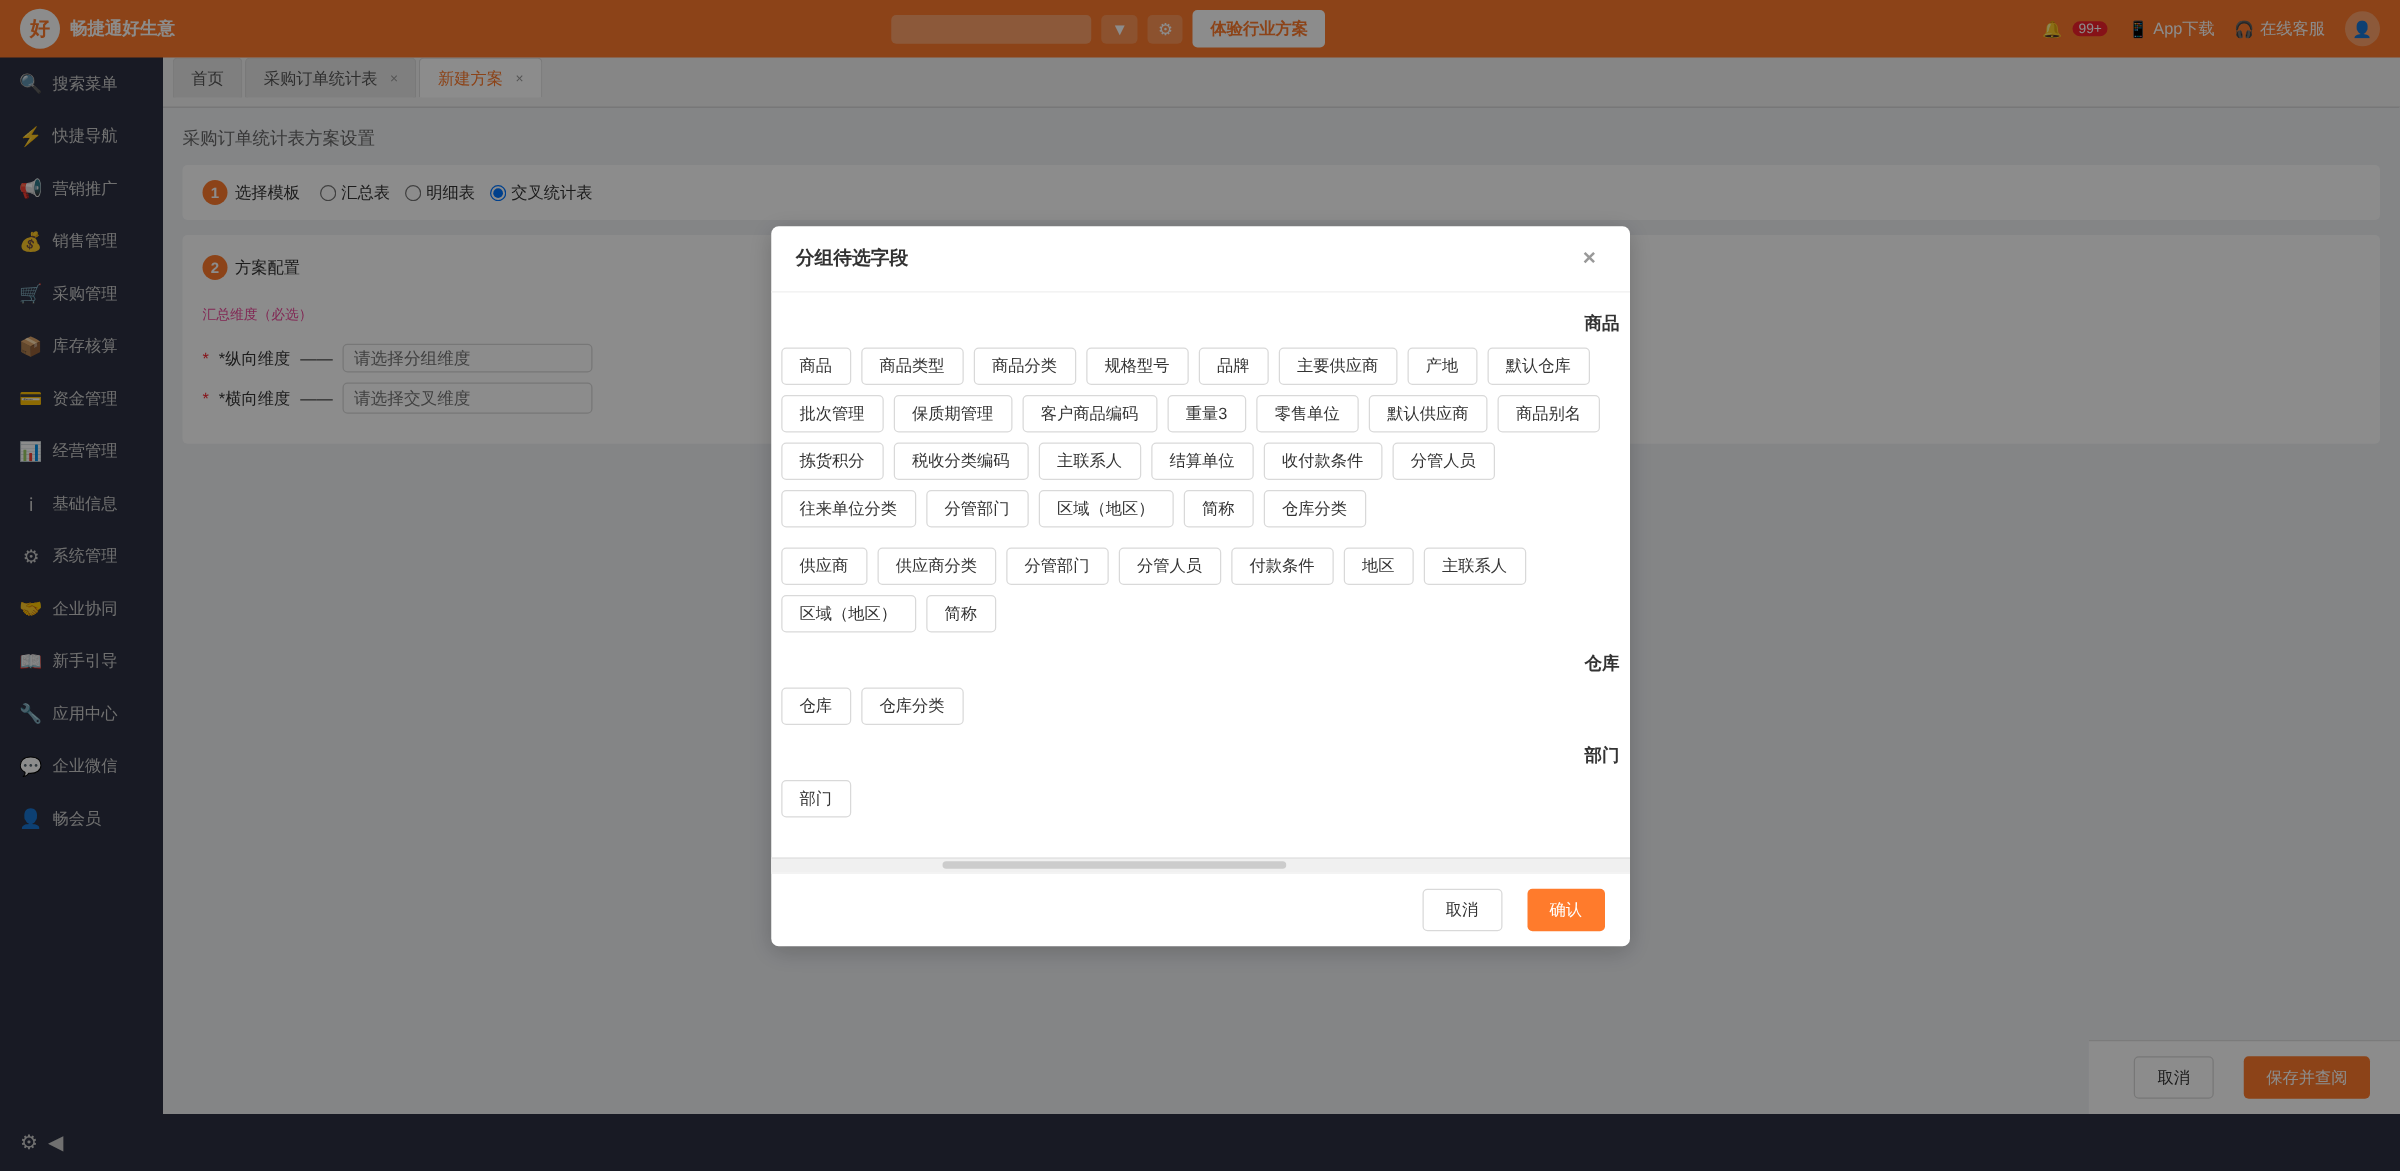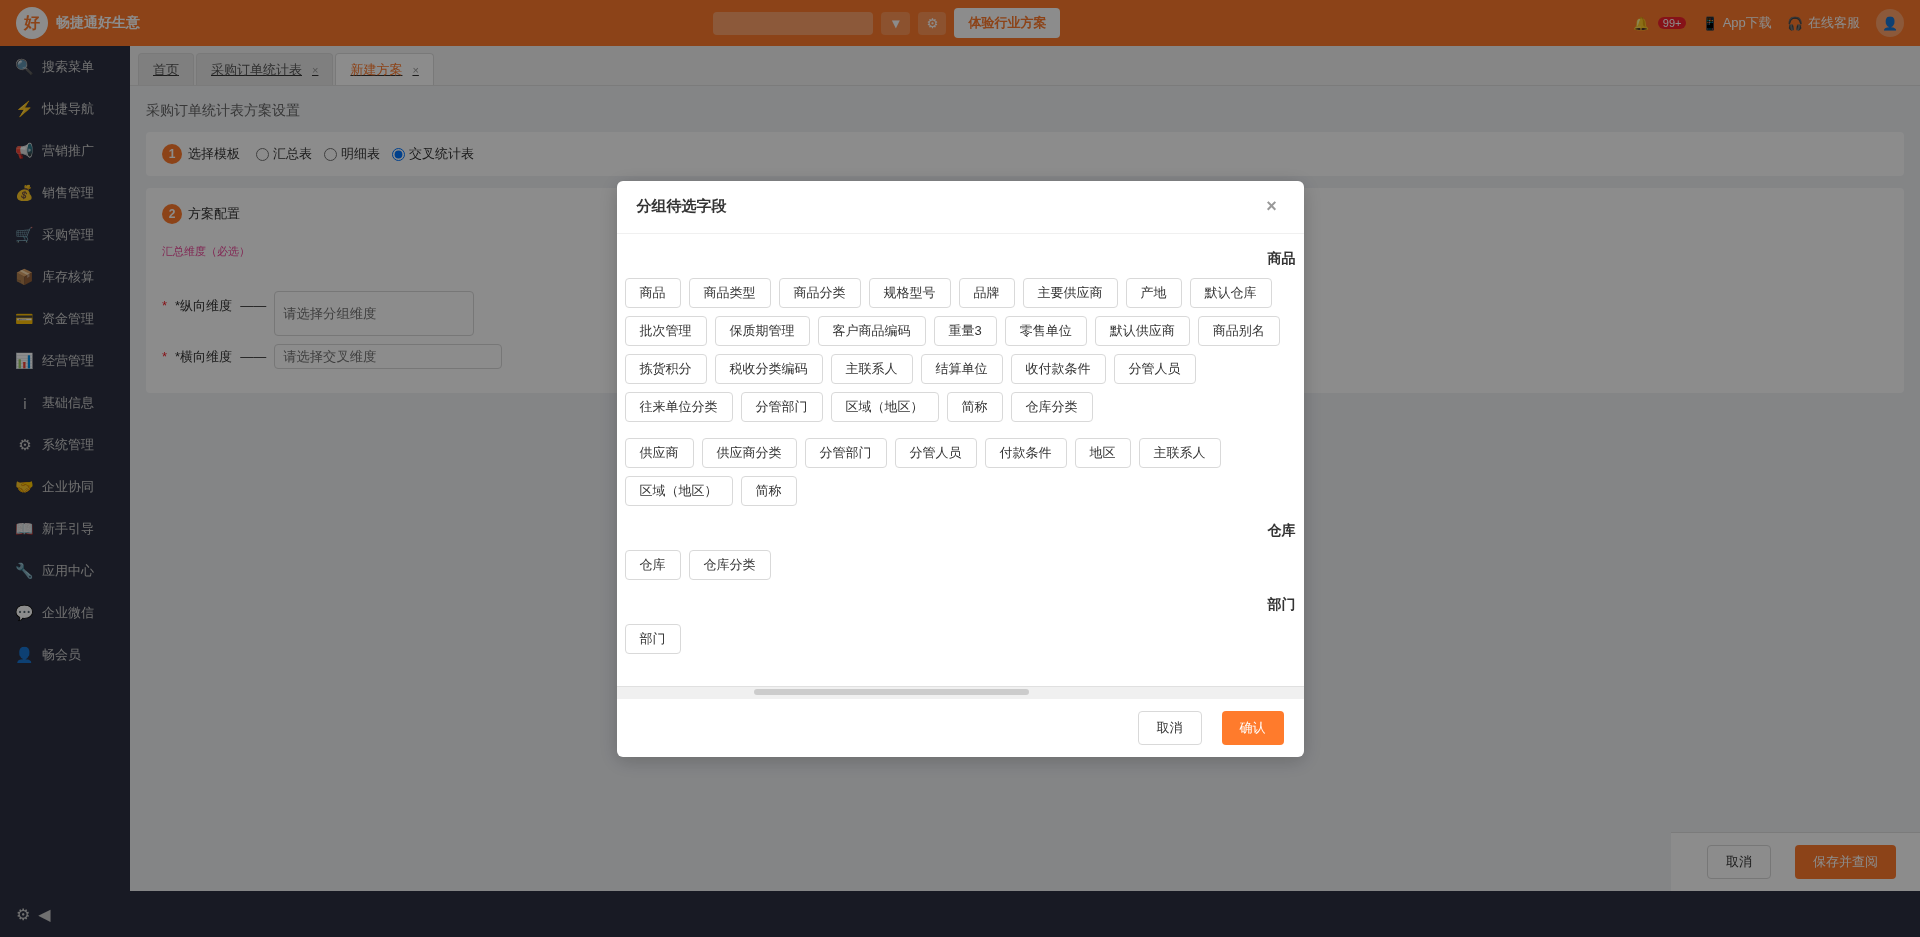--- a/index.html
+++ b/index.html
@@ -26,26 +26,25 @@
     .header-right { display: flex; align-items: center; gap: 16px; color: white; font-size: 13px; }
     .badge { background: #f5222d; color: white; border-radius: 10px; padding: 0 5px; font-size: 11px; margin-left: 4px; }
     .header-right-item { display: flex; align-items: center; gap: 4px; cursor: pointer; }
     .avatar { width: 28px; height: 28px; background: rgba(255,255,255,0.3); border-radius: 50%; display: flex; align-items: center; justify-content: center; }
 
     
     .tab-bar {
       height: 40px;
       background: #f5f5f5;
       display: flex;
-      align-items: flex-end;
+      align-items: flex-start;
       padding: 0 8px;
       border-bottom: 1px solid #e0e0e0;
       position: fixed; top: 46px; left: 130px; right: 0; z-index: 99;
       gap: 2px;
-      text-decoration: underline;
     }
     .tab-item {
       height: 32px;
       padding: 0 14px;
       display: flex; align-items: center; gap: 6px;
       border-radius: 4px 4px 0 0;
       cursor: pointer;
       font-size: 13px;
       color: #555;
       background: #e8e8e8;
@@ -336,27 +335,27 @@
   <div class="config-section">
     <div class="section-header">
       <div class="step-num">2</div>
       <span class="step-label">方案配置</span>
     </div>
     <div style="padding: 8px 0; font-size: 11px; color: #ec4899;">汇总维度（必选）</div>
     <div style="margin: 8px 0; display: flex; align-items: center; gap: 8px;">
       <span style="color: #f5222d;">*</span>
       <span>*纵向维度</span>
       <span>——</span>
-      <input type="text" style="border: 1px solid rgb(217, 217, 217); border-radius: 4px; padding: 14px 8px; width: 200px; outline: none; margin-top: 16px;" placeholder="请选择分组维度">
+      <input type="text" style="border: 1px solid rgb(217, 217, 217); border-radius: 4px; padding: 3px 8px; width: 200px; outline: none;" placeholder="请选择分组维度">
     </div>
     <div style="margin: 8px 0; display: flex; align-items: center; gap: 8px;">
       <span style="color: #f5222d;">*</span>
       <span>*横向维度</span>
       <span>——</span>
-      <input type="text" style="border: 1px solid rgb(217, 217, 217); border-radius: 4px; padding: 4px 8px; width: 228px; outline: none;" placeholder="请选择交叉维度">
+      <input type="text" style="border: 1px solid rgb(217, 217, 217); border-radius: 4px; padding: 4px 8px; width: 200px; outline: none;" placeholder="请选择交叉维度">
     </div>
   </div>
 </div>
 
 <div class="modal-overlay">
   <div class="modal">
 
     <div class="modal-header">
       <span>分组待选字段</span>
       <div class="modal-close">×</div>

